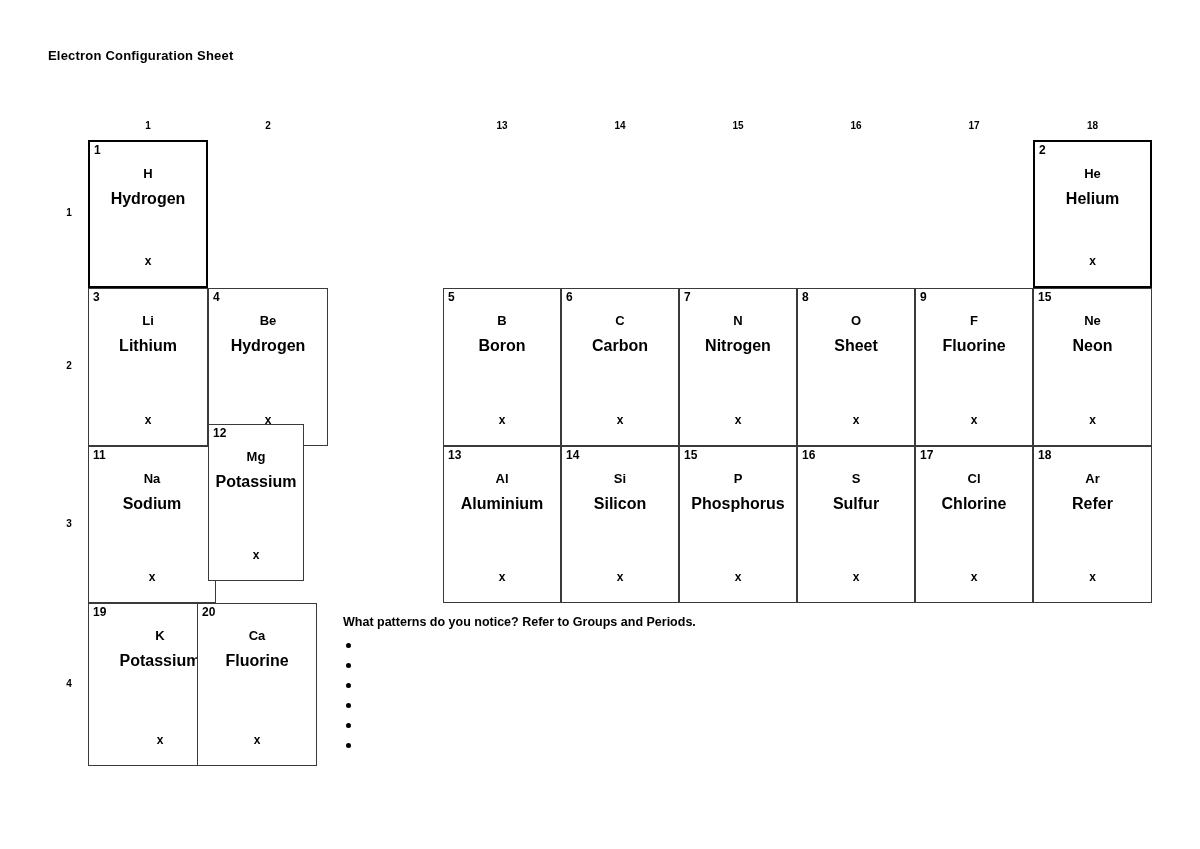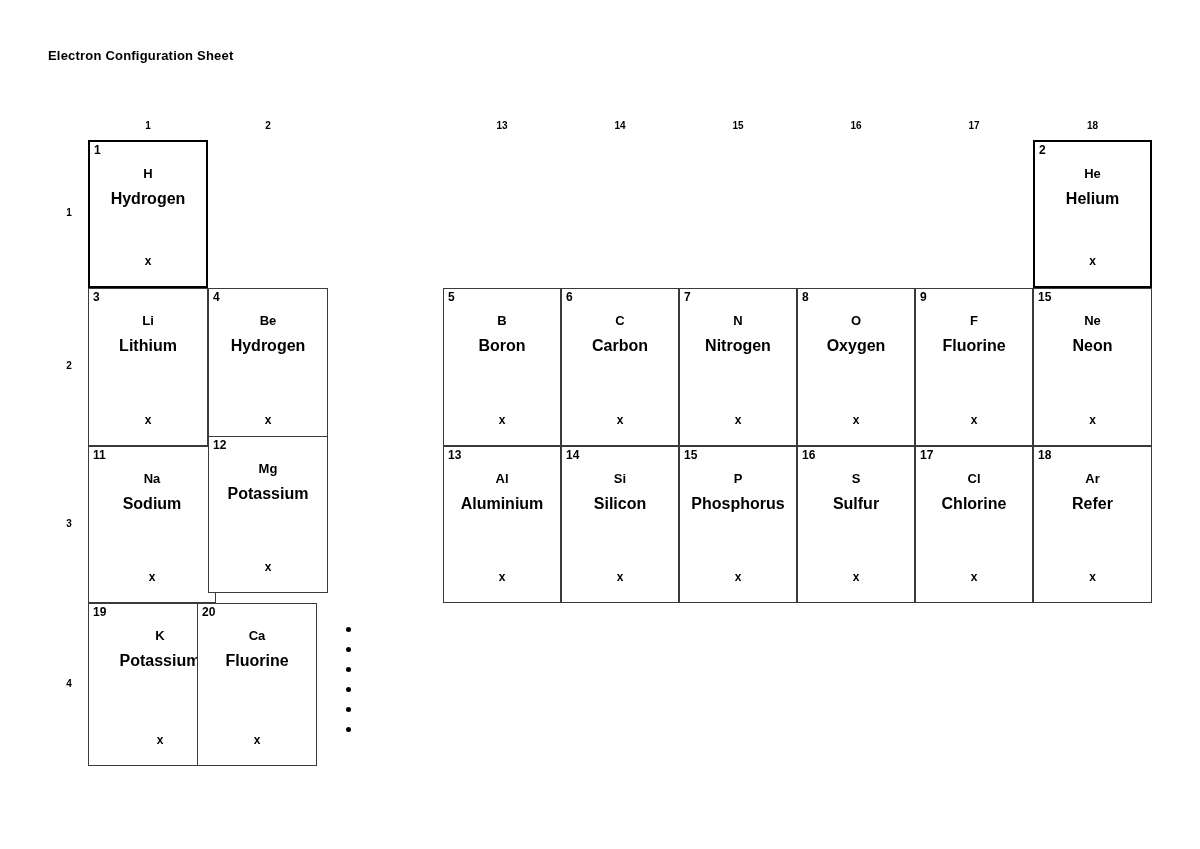--- a/index.html
+++ b/index.html
@@ -183,42 +183,42 @@
     </div>
     <div class="cell" style="left: 679px; top: 288px; width: 118px; height: 158px;">
       <div class="z">7</div>
       <div class="sym">N</div>
       <div class="nm">Nitrogen</div>
       <div class="cfg">x</div>
     </div>
     <div class="cell" style="left: 797px; top: 288px; width: 118px; height: 158px;">
       <div class="z">8</div>
       <div class="sym">O</div>
-      <div class="nm">Oxygen</div>
+      <div class="nm">Sheet</div>
       <div class="cfg">x</div>
     </div>
     <div class="cell" style="left: 915px; top: 288px; width: 118px; height: 158px;">
       <div class="z">9</div>
       <div class="sym">F</div>
       <div class="nm">Fluorine</div>
       <div class="cfg">x</div>
     </div>
     <div class="cell" style="left: 1033px; top: 288px; width: 119px; height: 158px;">
       <div class="z">15</div>
       <div class="sym">Ne</div>
       <div class="nm">Neon</div>
       <div class="cfg">x</div>
     </div>
     <div class="cell" style="left: 88px; top: 446px; width: 128px; height: 157px;">
       <div class="z">11</div>
       <div class="sym">Na</div>
       <div class="nm">Sodium</div>
       <div class="cfg">x</div>
     </div>
-    <div class="cell" style="left: 208px; top: 436px; width: 120px; height: 157px;">
+    <div class="cell" style="left: 208px; top: 424px; width: 96px; height: 157px;">
       <div class="z">12</div>
       <div class="sym">Mg</div>
       <div class="nm">Potassium</div>
       <div class="cfg">x</div>
     </div>
     <div class="cell" style="left: 443px; top: 446px; width: 118px; height: 157px;">
       <div class="z">13</div>
       <div class="sym">Al</div>
       <div class="nm">Aluminium</div>
       <div class="cfg">x</div>
@@ -261,20 +261,21 @@
     </div>
     <div class="cell" style="left: 197px; top: 603px; width: 120px; height: 163px;">
       <div class="z">20</div>
       <div class="sym">Ca</div>
       <div class="nm">Fluorine</div>
       <div class="cfg">x</div>
     </div>
   </div>
 
 <div id="question-block">
+  <div id="question-text">What patterns do you notice? Refer to Groups and Periods.</div>
   <ul id="answer-bullets">
       <li></li>
       <li></li>
       <li></li>
       <li></li>
       <li></li>
       <li></li>
     </ul>
 </div>
 

